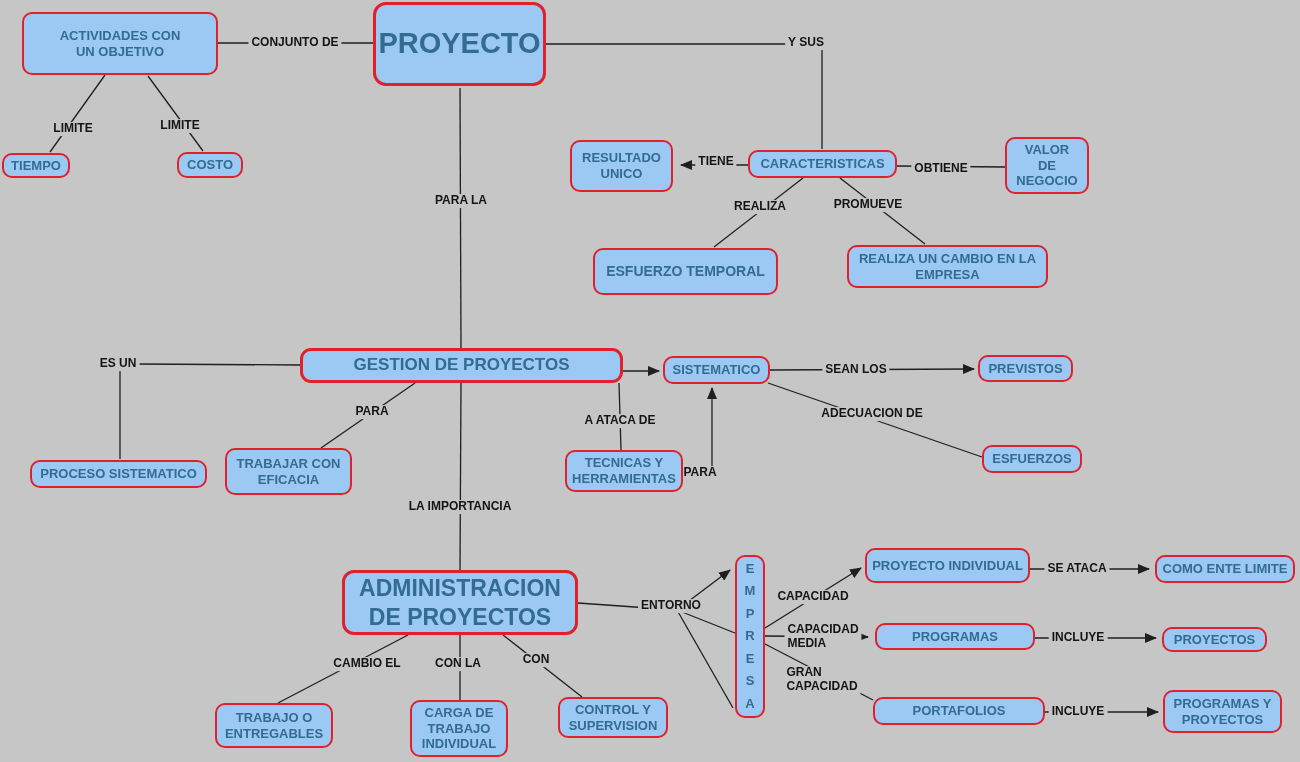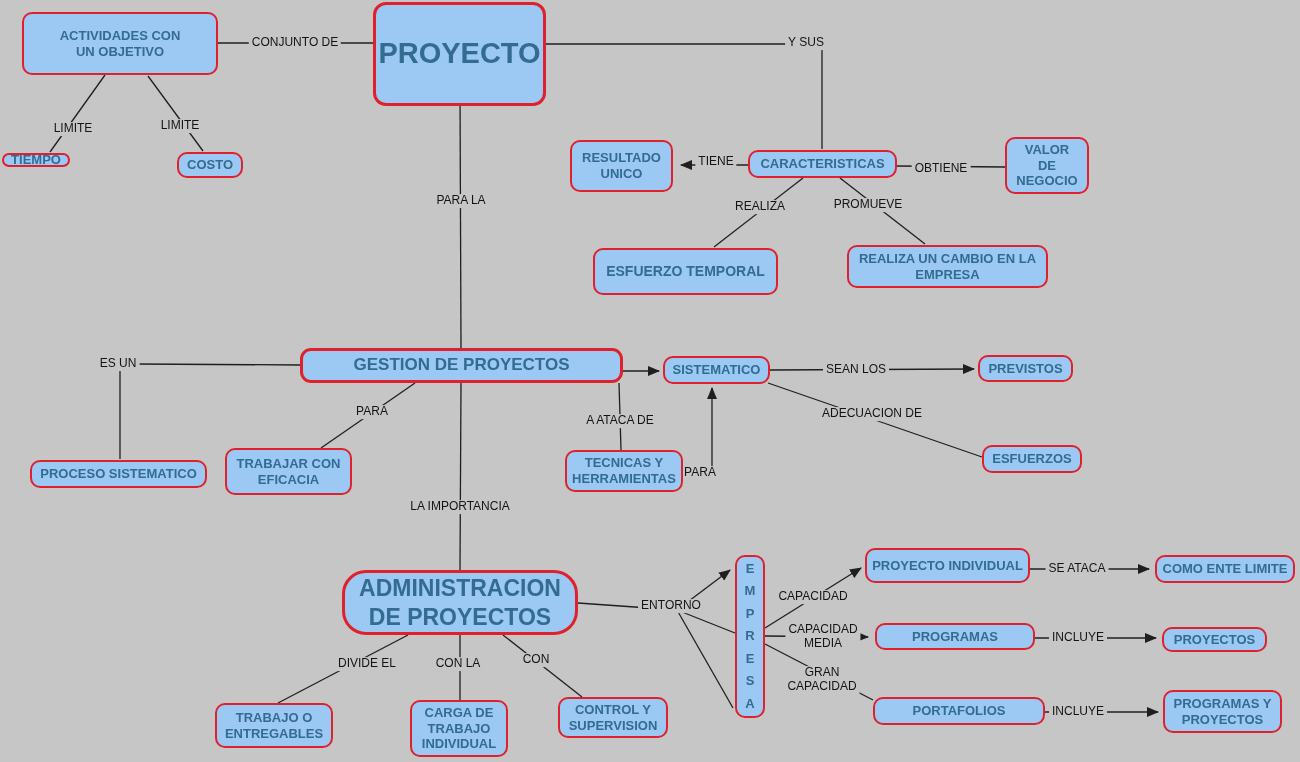--- a/index.html
+++ b/index.html
@@ -16,29 +16,29 @@
     text-align:center;white-space:pre-line;
     background:var(--fill,#9bc9f4);
     border:2.5px solid var(--nborder,#e0202a);
     border-radius:10px;
     color:var(--ntext,#336c90);
     font-weight:bold;font-size:13px;line-height:1.22;
     padding:2px 3px;
   }
   .f29{font-size:29px;border-radius:13px;border-width:3px;}
   .f25{font-size:17px;border-radius:11px;border-width:3px;}
-  .f23{font-size:23px;border-radius:24px;border-width:3px;}
+  .f23{font-size:23px;border-radius:12px;border-width:3px;}
   .f14{font-size:14px;}
   .vertical{word-break:break-all;line-height:22.5px;padding:0 8px;}
   .lbl{
     position:absolute;transform:translate(-50%,-50%);
     background:var(--bg,#c6c6c6);
     color:var(--ltext,#141414);
     font-size:12px;line-height:1.15;white-space:pre-line;
-    text-align:center;padding:0 3px;
+    padding:0 3px;font-weight:bold;
   }
 </style>
 </head>
 <body>
 
 <div id="canvas">
 
   <svg id="wires">
     <defs>
       <marker id="arr" markerUnits="userSpaceOnUse" markerWidth="13" markerHeight="10" refX="11" refY="5" orient="auto">
@@ -90,37 +90,37 @@
   <div class="lbl" style="left:760px;top:207px">REALIZA</div>
   <div class="lbl" style="left:868px;top:205px">PROMUEVE</div>
   <div class="lbl" style="left:461px;top:201px">PARA LA</div>
   <div class="lbl" style="left:118px;top:364px">ES UN</div>
   <div class="lbl" style="left:372px;top:412px">PARA</div>
   <div class="lbl" style="left:620px;top:421px">A ATACA DE</div>
   <div class="lbl" style="left:856px;top:370px">SEAN LOS</div>
   <div class="lbl" style="left:872px;top:414px">ADECUACION DE</div>
   <div class="lbl" style="left:700px;top:473px">PARA</div>
   <div class="lbl" style="left:460px;top:507px">LA IMPORTANCIA</div>
-  <div class="lbl" style="left:367px;top:664px">DIVIDE EL</div>
+  <div class="lbl" style="left:367px;top:664px">CAMBIO EL</div>
   <div class="lbl" style="left:458px;top:664px">CON LA</div>
   <div class="lbl" style="left:536px;top:660px">CON</div>
   <div class="lbl" style="left:671px;top:606px">ENTORNO</div>
   <div class="lbl" style="left:813px;top:597px">CAPACIDAD</div>
   <div class="lbl" style="left:823px;top:637px">CAPACIDAD
 MEDIA</div>
   <div class="lbl" style="left:822px;top:680px">GRAN
 CAPACIDAD</div>
   <div class="lbl" style="left:1077px;top:569px">SE ATACA</div>
   <div class="lbl" style="left:1078px;top:638px">INCLUYE</div>
   <div class="lbl" style="left:1078px;top:712px">INCLUYE</div>
 
   <div class="node" style="left:22px;top:12px;width:196px;height:63px">ACTIVIDADES CON
 UN OBJETIVO</div>
-  <div class="node f29" style="left:373px;top:2px;width:173px;height:104px">PROYECTO</div>
-  <div class="node" style="left:2px;top:153px;width:68px;height:14px">TIEMPO</div>
+  <div class="node f29" style="left:373px;top:2px;width:173px;height:84px">PROYECTO</div>
+  <div class="node" style="left:2px;top:153px;width:68px;height:25px">TIEMPO</div>
   <div class="node" style="left:177px;top:152px;width:66px;height:26px">COSTO</div>
   <div class="node" style="left:570px;top:140px;width:103px;height:52px">RESULTADO
 UNICO</div>
   <div class="node" style="left:1005px;top:137px;width:84px;height:57px">VALOR
 DE
 NEGOCIO</div>
   <div class="node" style="left:748px;top:150px;width:149px;height:28px">CARACTERISTICAS</div>
   <div class="node f14" style="left:593px;top:248px;width:185px;height:47px">ESFUERZO TEMPORAL</div>
   <div class="node" style="left:847px;top:245px;width:201px;height:43px">REALIZA UN CAMBIO EN LA
 EMPRESA</div>

